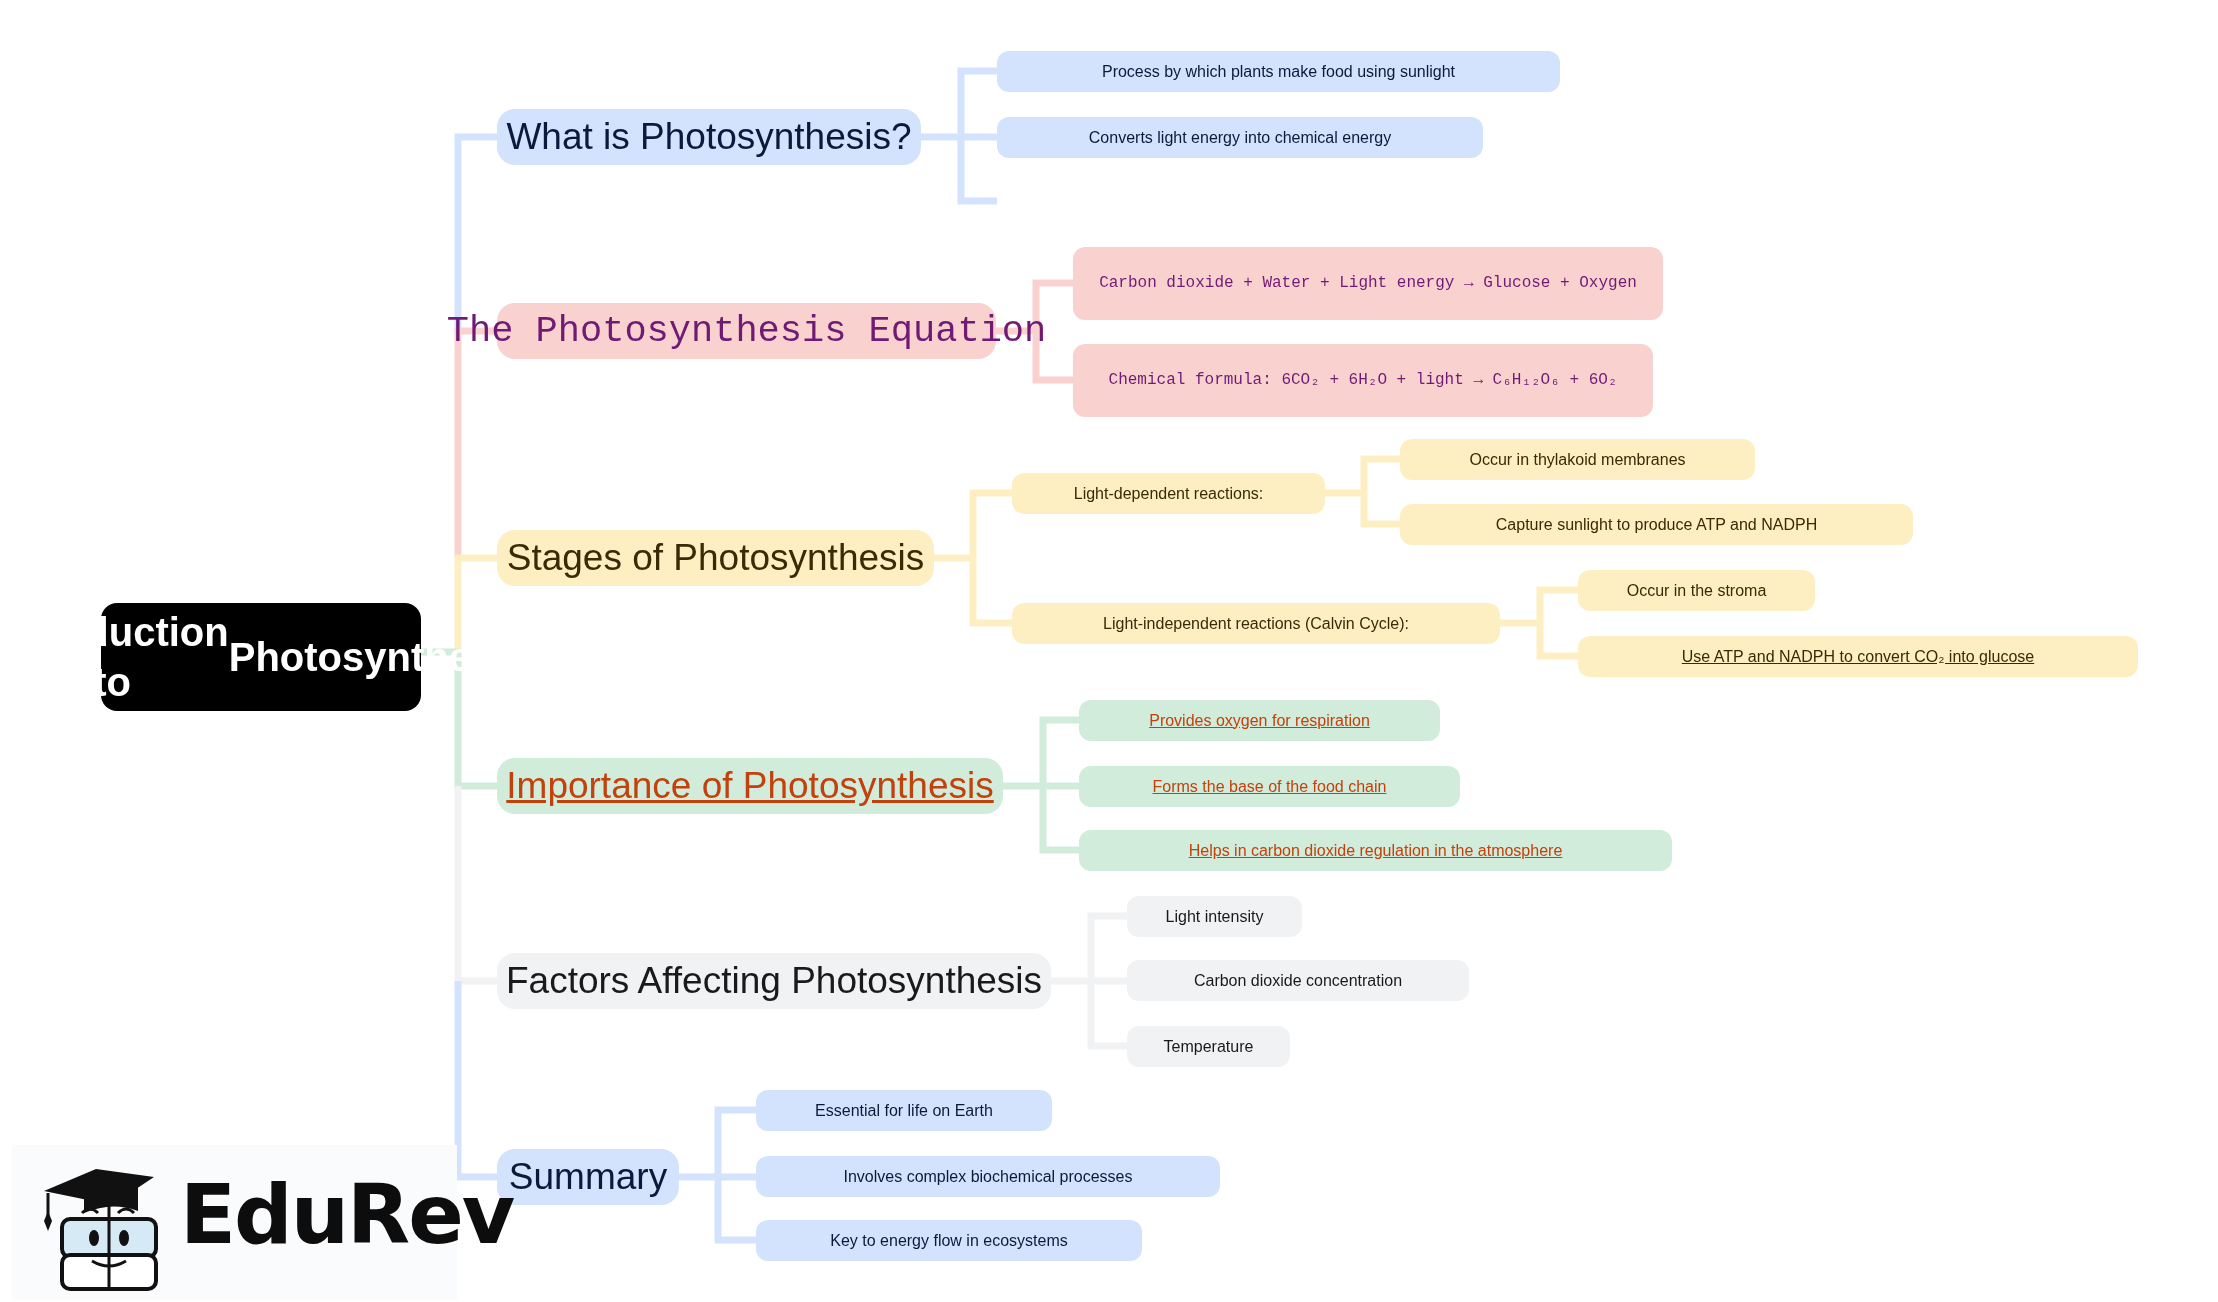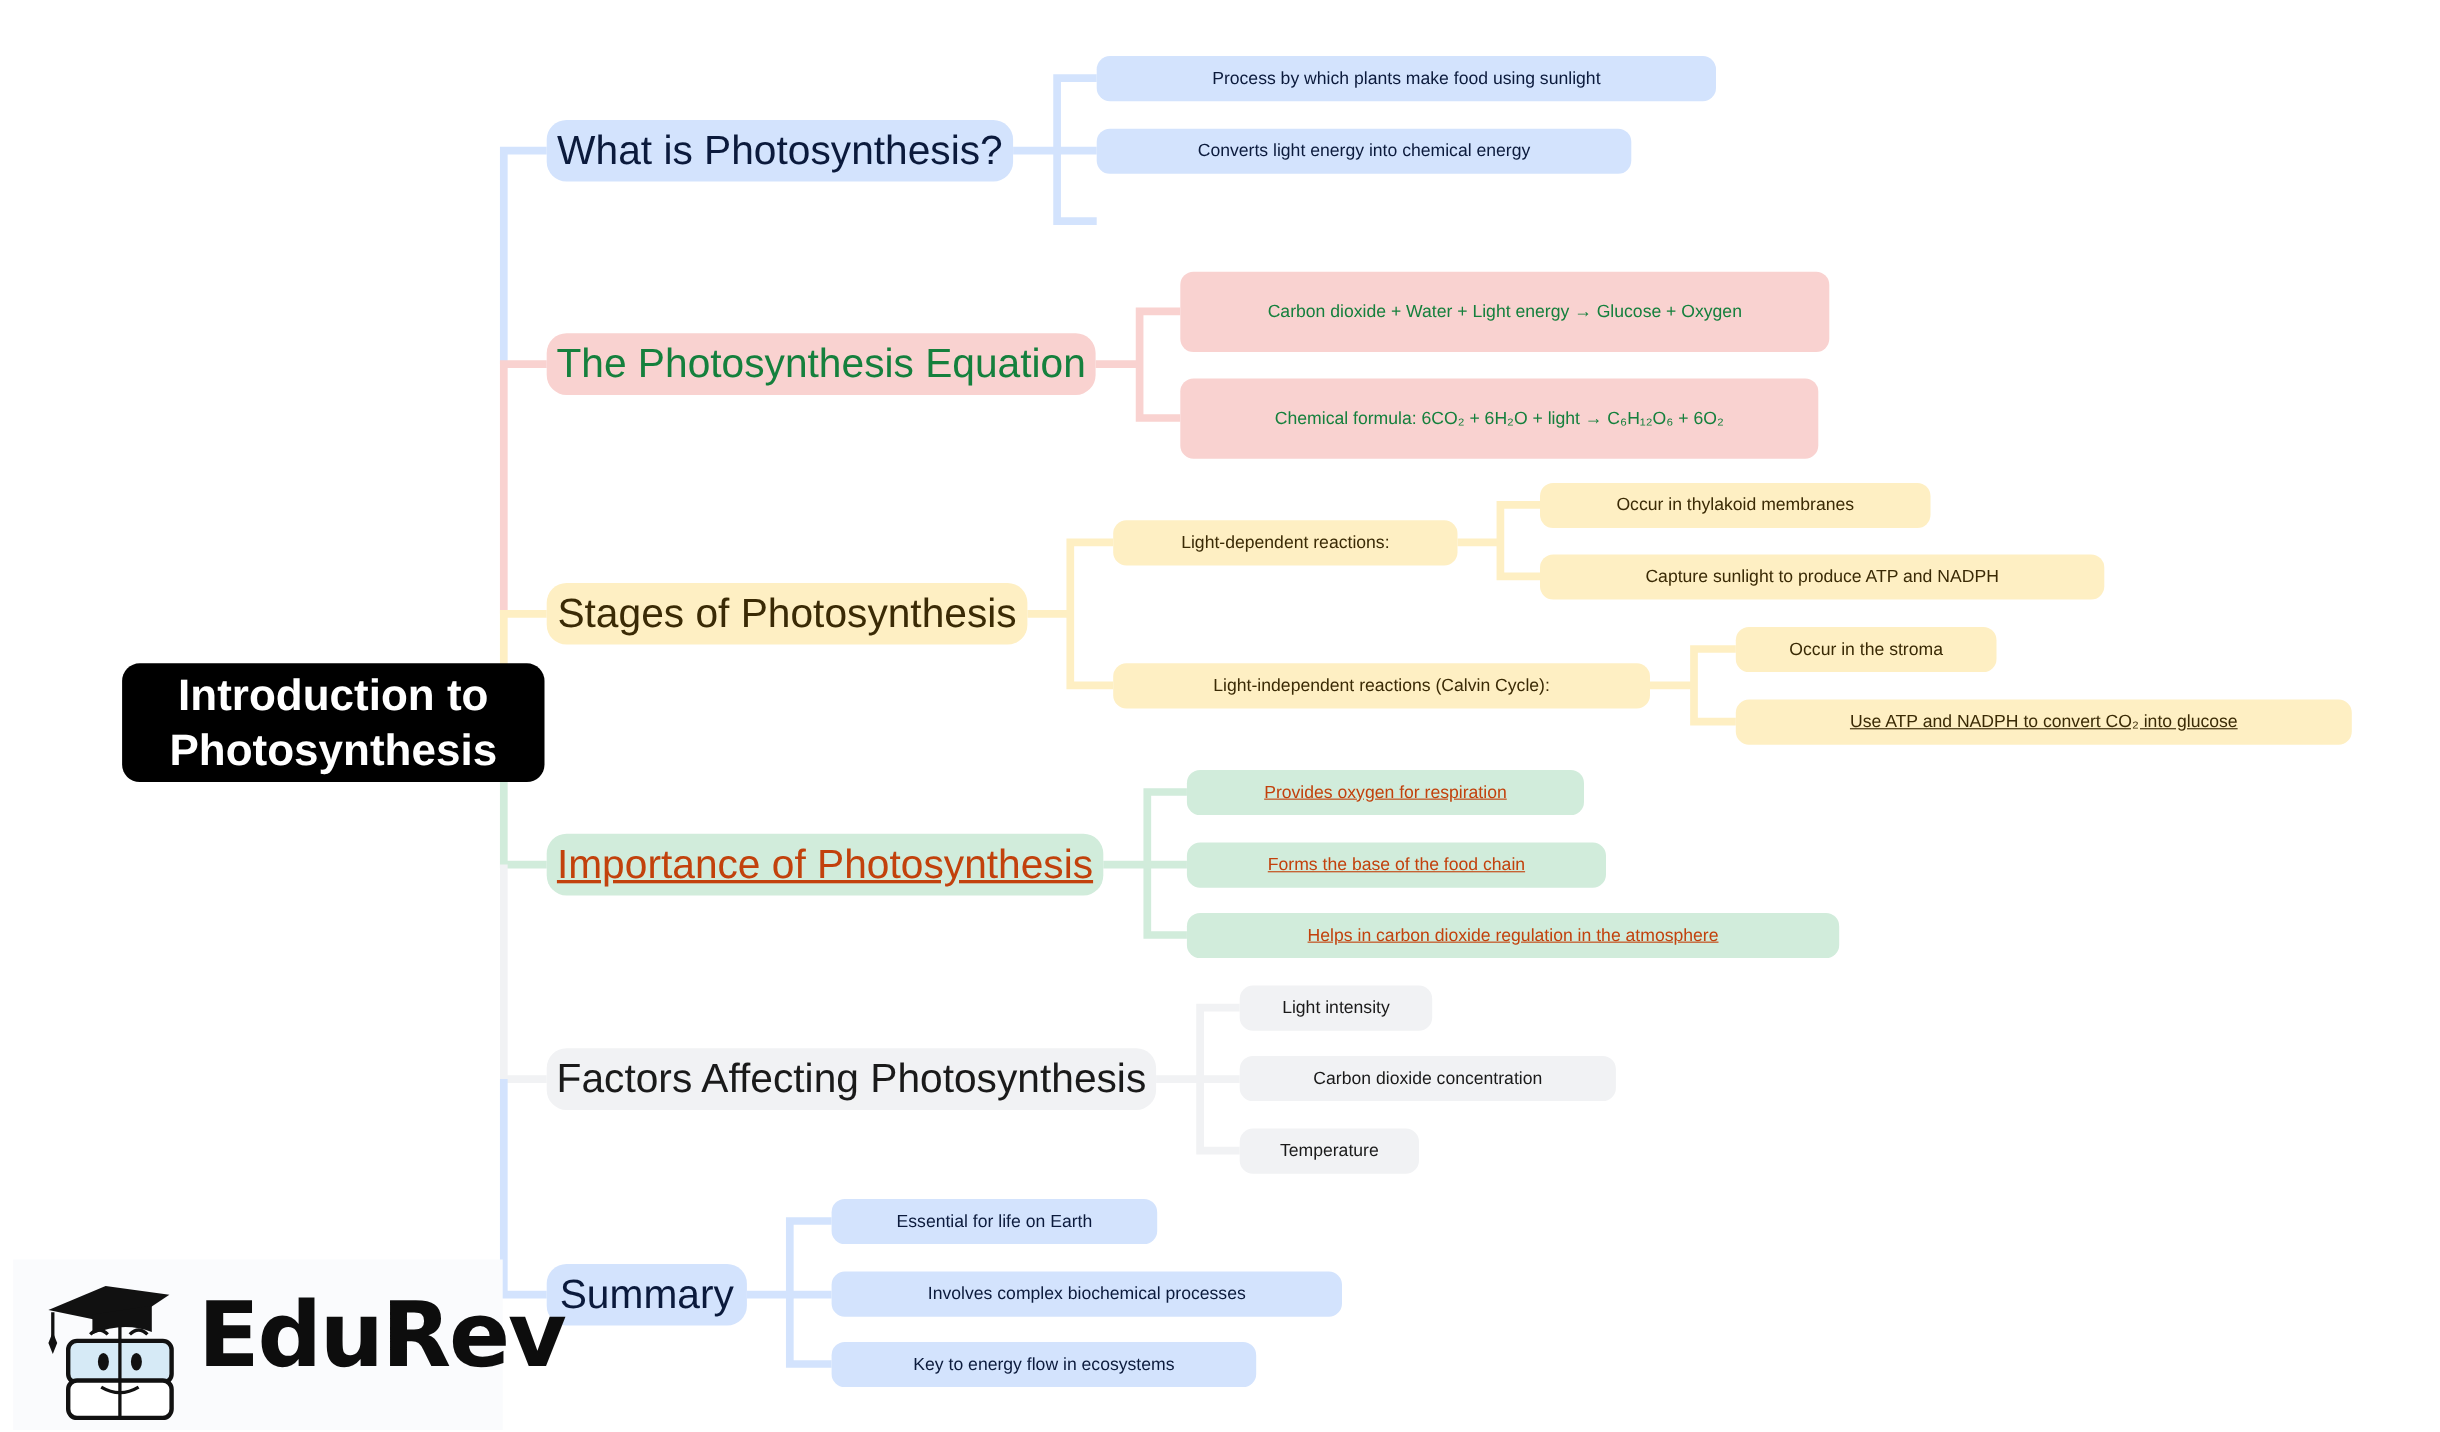--- a/index.html
+++ b/index.html
@@ -5,21 +5,21 @@
   html, body { margin:0; padding:0; background:#ffffff; }
   body { width:2218px; height:1302px; position:relative; overflow:hidden; font-family:"Liberation Sans", sans-serif; }
   .canvas { position:absolute; left:0; top:0; width:2218px; height:1302px; }
   svg.lines { position:absolute; left:0; top:0; width:2218px; height:1302px; }
   .node { position:absolute; box-sizing:border-box; display:flex; align-items:center; justify-content:center; text-align:center; white-space:nowrap; }
   .root { background:#000; color:#fff; font-weight:bold; font-size:40px; line-height:50px; border-radius:16px; white-space:normal; }
   .l1 { font-size:37px; border-radius:18px; padding:0 14px; }
   .l2 { font-size:16px; border-radius:12px; padding:0 14px; }
   .wrap { white-space:normal; line-height:31px; }
   .blue { background:#d3e3fd; color:#0b1a3c; }
-  .red { background:#f9d2d0; color:#15803d; }
+  .red { background:#f9d2d0; color:#701a75;font-family:Liberation Mono, monospace; }
   .yellow { background:#feefc3; color:#3a2a05; }
   .green { background:#d1ecdb; color:#c2410c;text-decoration:underline; }
   .gray { background:#f1f2f4; color:#1a1a1a; }
   .logo { position:absolute; left:12px; top:1145px; width:445px; height:155px; background:#fafbfd; }
   .logo-text { position:absolute; left:168px; top:22px; font-size:82px; font-weight:bold; color:#0d0d0d; font-family:"DejaVu Sans", sans-serif; letter-spacing:-2px; }
 </style>
 </head>
 <body>
 
 <div class="canvas">
@@ -43,21 +43,21 @@
       <path d="M 1500 623 L 1540 623 M 1578 590 L 1540 590 L 1540 656 L 1578 656" stroke="#feefc3"></path>
 
       <path d="M 1003 786 L 1043 786 M 1079 720 L 1043 720 L 1043 850 L 1079 850 M 1043 786 L 1079 786" stroke="#d1ecdb"></path>
 
       <path d="M 1051 981 L 1091 981 M 1127 916 L 1091 916 L 1091 1046 L 1127 1046 M 1091 981 L 1127 981" stroke="#f1f2f4"></path>
 
       <path d="M 679 1177 L 718 1177 M 756 1110 L 718 1110 L 718 1240 L 756 1240 M 718 1177 L 756 1177" stroke="#d3e3fd"></path>
     </g>
   </svg>
 
-  <div class="node root" style="left:101px;top:603px;width:384px;height:108px;flex-direction:column;margin-left:10px;">
+  <div class="node root" style="left:101px;top:603px;width:320px;height:108px;flex-direction:row;">
     <span>Introduction to</span>
     <span>Photosynthesis</span>
   </div>
 
   <div class="node l1 blue" style="left:497px;top:109px;width:424px;height:56px;">
     <span>What is Photosynthesis?</span>
   </div>
   <div class="node l2 blue" style="left:997px;top:51px;width:563px;height:41px;">
       <span>Process by which plants make food using sunlight</span>
     </div>

